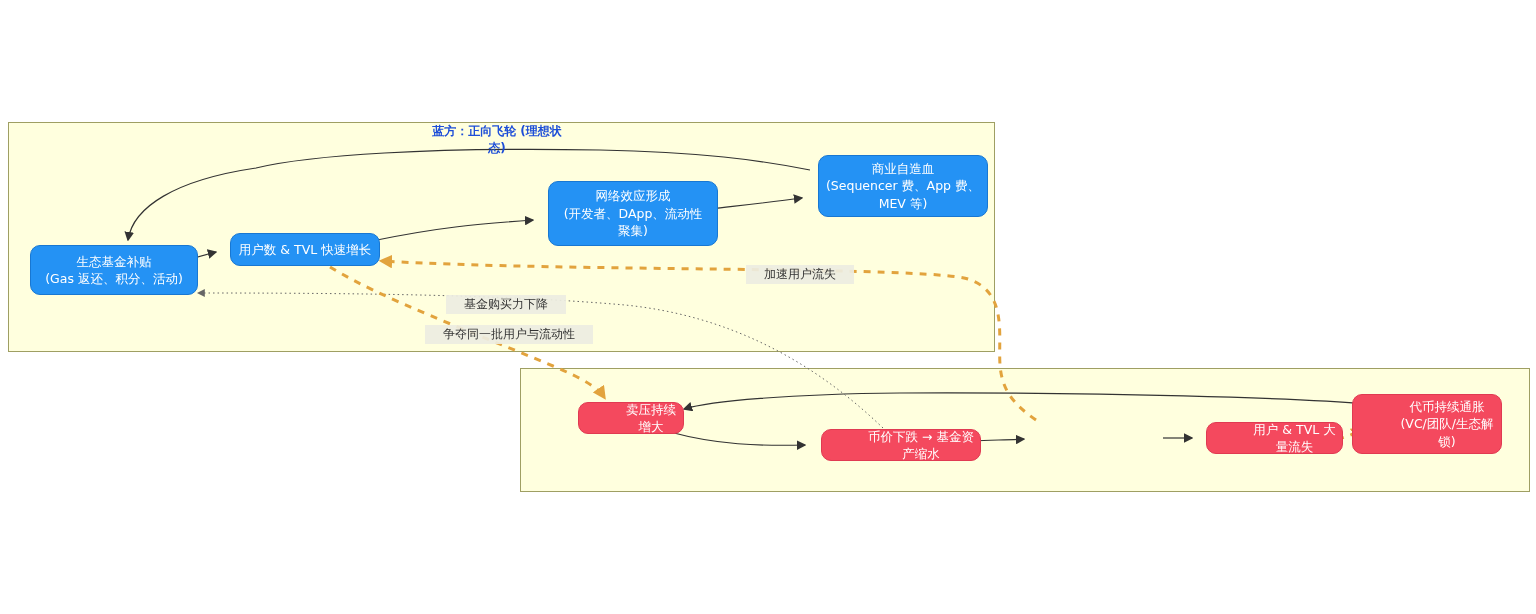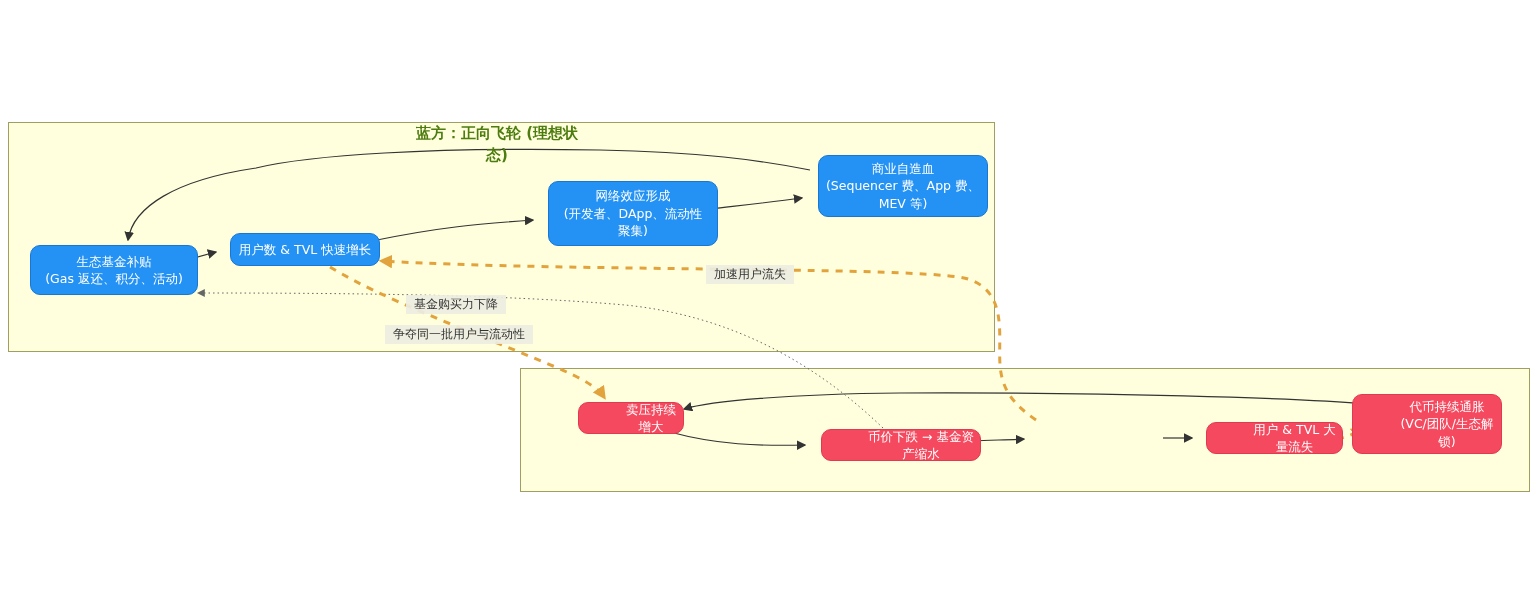--- a/index.html
+++ b/index.html
@@ -12,21 +12,21 @@
     --solid-edge:#333333;
     --dotted-edge:#666666;
     --dashed-edge:#e2a33d;
   }
   html,body{margin:0;padding:0;background:#ffffff;}
   body{font-family:"DejaVu Sans","Liberation Sans",sans-serif;}
   .canvas{position:relative;width:1536px;height:614px;background:#ffffff;overflow:hidden;}
   .group{position:absolute;background:var(--group-fill);border:1px solid var(--group-border);z-index:0;box-sizing:border-box;}
   .group-blue{left:8px;top:122px;width:987px;height:230px;}
   .group-red{left:520px;top:368px;width:1010px;height:124px;}
-  .group-title{position:absolute;z-index:2;font-size:15px;font-weight:600;color:#4d7c0f;text-align:center;white-space:pre-line;line-height:1.45;}
+  .group-title{position:absolute;z-index:2;font-size:12px;font-weight:600;color:#1d4ed8;text-align:center;white-space:pre-line;line-height:1.45;}
   .title-blue{left:397px;top:123px;width:200px;}
   .title-red{left:935px;top:369px;width:200px;}
   svg.edges{position:absolute;left:0;top:0;z-index:1;pointer-events:none;}
   .edge-solid{fill:none;stroke:var(--solid-edge);stroke-width:1.2px;}
   .edge-dotted{fill:none;stroke:var(--dotted-edge);stroke-width:1px;stroke-dasharray:1.5 3;}
   .edge-dashed{fill:none;stroke:var(--dashed-edge);stroke-width:3px;stroke-dasharray:7 7;}
   #arr-dark path{fill:var(--solid-edge);}
   #arr-gray path{fill:var(--dotted-edge);}
   #arr-orange path{fill:var(--dashed-edge);}
   .node{position:absolute;z-index:3;display:flex;align-items:center;justify-content:center;text-align:center;color:#ffffff;font-weight:400;font-size:12.5px;line-height:1.4;border-radius:10px;white-space:pre-line;box-sizing:border-box;padding:2px 4px;margin-left:8px;}
@@ -34,21 +34,21 @@
   .node-red{background:var(--red-node-fill);border:1.5px solid var(--red-node-border);padding-left:44px;}
   .n-a{left:22px;top:245px;width:168px;height:50px;}
   .n-b{left:222px;top:233px;width:150px;height:33px;}
   .n-c{left:540px;top:181px;width:170px;height:65px;}
   .n-d{left:810px;top:155px;width:170px;height:62px;}
   .n-f{left:570px;top:402px;width:106px;height:32px;}
   .n-g{left:813px;top:429px;width:160px;height:32px;}
   .n-h{left:1029px;top:422px;width:134px;height:32px;}
   .n-i{left:1198px;top:422px;width:137px;height:32px;}
   .n-e{left:1344px;top:394px;width:150px;height:60px;}
-  .edge-label{position:absolute;z-index:2;font-size:12px;color:#333;background:rgba(237,237,225,0.92);padding:1px 8px;white-space:nowrap;}
+  .edge-label{position:absolute;z-index:2;font-size:12px;color:#333;background:rgba(237,237,225,0.92);padding:1px 18px;white-space:nowrap;margin-left:40px;}
   .lbl-accelerate{left:706px;top:265px;}
   .lbl-fund{left:406px;top:295px;}
   .lbl-compete{left:385px;top:325px;}
 </style>
 </head>
 <body>
 
 <div class="canvas">
 
   <div class="group group-blue"></div>

